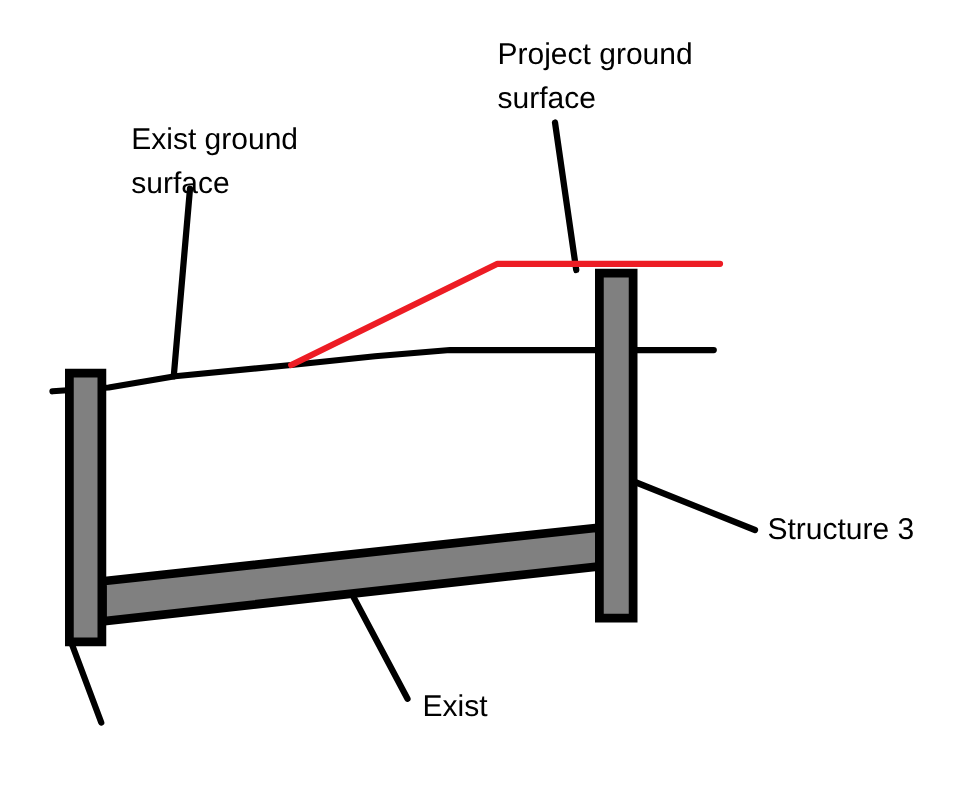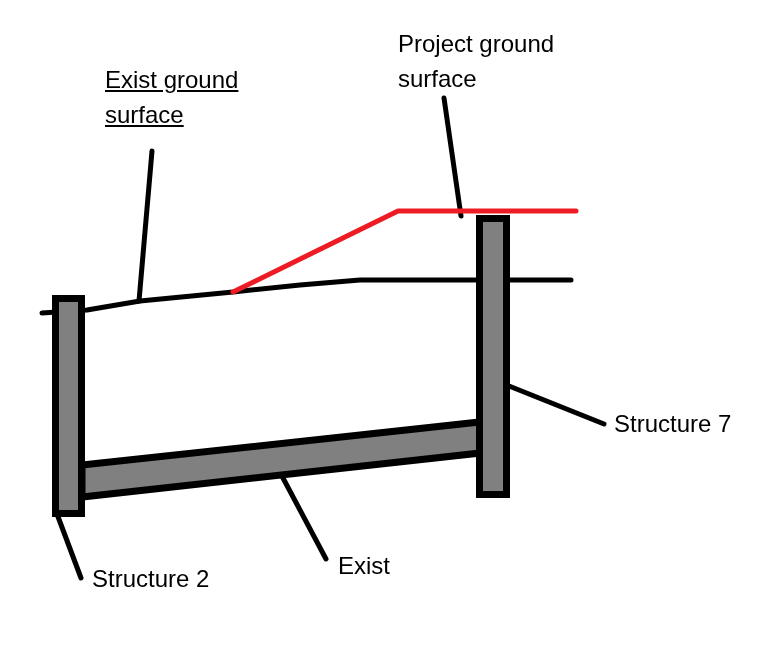--- a/index.html
+++ b/index.html
@@ -26,21 +26,21 @@
   }
   .label {
     position: absolute;
     font-size: 24px;
     line-height: 35px;
     color: var(--line-black);
     white-space: pre-line;
     letter-spacing: 0px;
   }
   #label-project-ground { left: 398px; top: 26px; }
-  #label-exist-ground   { left: 105px; top: 62px; text-decoration: underline; }
+  #label-exist-ground   { left: 105px; top: 94px; }
   #label-structure-1    { left: 614px; top: 406px; }
   #label-structure-2    { left: 92px;  top: 561px; }
   #label-pipe           { left: 338px; top: 548px; }
 
   .ink  { stroke: var(--line-black); fill: none; }
   .red  { stroke: var(--accent-red); fill: none; }
   .steel {
     fill: var(--structure-gray);
     stroke: var(--line-black);
   }
@@ -72,19 +72,18 @@
 
     <rect class="steel" stroke-width="7" x="55.5" y="298.5" width="26" height="215"></rect>
   </svg>
 
   <div class="label" id="label-project-ground">Project ground
 surface</div>
 
   <div class="label" id="label-exist-ground">Exist ground
 surface</div>
 
-  <div class="label" id="label-structure-1">Structure 7</div>
+  <div class="label" id="label-structure-1">Structure 3</div>
 
-  <div class="label" id="label-structure-2">Structure 2</div>
 
   <div class="label" id="label-pipe">Exist</div>
 
 </div>
 
 </body></html>

